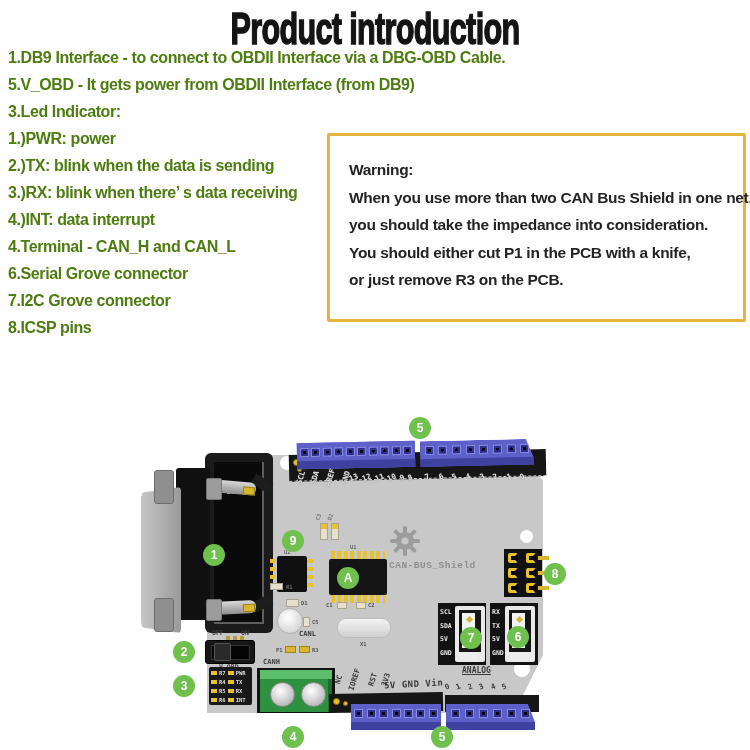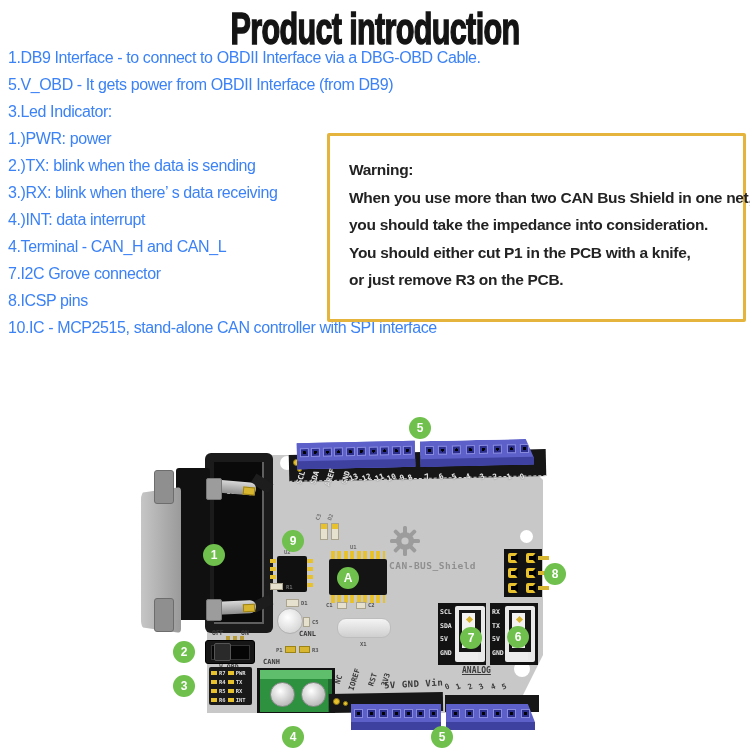--- a/index.html
+++ b/index.html
@@ -6,22 +6,22 @@
   .page{position:relative;width:750px;height:750px;background:#ffffff;overflow:hidden;
         font-family:"Liberation Sans",sans-serif;}
   .abs{position:absolute;}
 
   
   .title{position:absolute;top:3px;left:0;width:750px;text-align:center;
          font-size:45px;font-weight:bold;color:#141414;letter-spacing:-1px;
          transform:scaleX(.68);transform-origin:center;-webkit-text-stroke:1.5px #141414;
          white-space:nowrap;}
   .intro{position:absolute;left:8px;top:44px;}
-  .intro-line{height:27px;line-height:27px;font-size:16px;font-weight:normal;
-              color:#3b82f6;letter-spacing:-0.4px;white-space:nowrap;}
+  .intro-line{height:27px;line-height:27px;font-size:16px;font-weight:bold;
+              color:#4d7c0f;letter-spacing:-0.4px;white-space:nowrap;}
   .warnbox{position:absolute;left:327px;top:133px;width:413px;height:183px;
            border:3px solid #e5b43c;border-radius:2px;background:#fff;}
   .warn-inner{position:absolute;left:19px;top:20px;}
   .warn-line{height:27.5px;line-height:27.5px;font-size:15.5px;font-weight:bold;
              color:#232323;letter-spacing:-0.3px;white-space:nowrap;}
 
   
   .pcb{position:absolute;inset:0;font-family:"DejaVu Sans Mono",monospace;}
   .board{position:absolute;left:207px;top:453px;width:336px;height:260px;background:#c8c8c8;
          clip-path:polygon(0px 2px,311px 2px,336px 27px,336px 202px,307px 260px,0px 260px);}
@@ -48,42 +48,42 @@
   .f5{font-size:5.5px;}.f6{font-size:6.5px;}.f7{font-size:7px;}.f8{font-size:8px;}
   .led-block{position:absolute;left:209px;top:667px;width:43px;height:38px;background:#191919;
              border-radius:2px;padding:1px 0 0 2px;box-sizing:border-box;}
   .led-row{display:flex;align-items:center;height:9px;gap:2px;}
   .led-dot{width:6px;height:4px;background:#e8c22e;}
   .led-row span{font-size:5.5px;color:#ddd;font-weight:bold;}
   .grove-col{position:absolute;display:flex;flex-direction:column;}
   .grove-col span{font-size:6.5px;line-height:13.5px;color:#e6e6e6;font-weight:bold;}
   .icsp-pin{width:10px;height:10px;border:3px solid #e8c22e;border-right-color:transparent;
             background:#000;box-sizing:border-box;border-radius:2px;}
-  .silk{position:absolute;color:#8f8f8f;font-weight:bold;}
+  .silk{position:absolute;color:#8f8f8f;font-weight:bold;font-family:Liberation Mono, monospace;}
 </style>
 </head>
 <body>
 
 <div class="page">
 
   <div class="title">Product introduction</div>
 
   <div class="intro">
 
   <div class="intro-line">1.DB9 Interface - to connect to OBDII Interface via a DBG-OBD Cable.</div>
       <div class="intro-line">5.V_OBD - It gets power from OBDII Interface (from DB9)</div>
       <div class="intro-line">3.Led Indicator:</div>
       <div class="intro-line">1.)PWR: power</div>
       <div class="intro-line">2.)TX: blink when the data is sending</div>
       <div class="intro-line">3.)RX: blink when there’ s data receiving</div>
       <div class="intro-line">4.)INT: data interrupt</div>
       <div class="intro-line">4.Terminal - CAN_H and CAN_L</div>
+      <div class="intro-line">6.Serial Grove connector</div>
       <div class="intro-line">7.I2C Grove connector</div>
       <div class="intro-line">8.ICSP pins</div>
-      <div class="intro-line">10.IC - MCP2515, stand-alone CAN controller with SPI interface</div>
     </div>
 
   <div class="warnbox">
     <div class="warn-inner">
       <div class="warn-line">Warning:</div>
       <div>
 
       <div class="warn-line">When you use more than two CAN Bus Shield in one net,</div>
           <div class="warn-line">you should take the impedance into consideration.</div>
           <div class="warn-line">You should either cut P1 in the PCB with a knife,</div>

